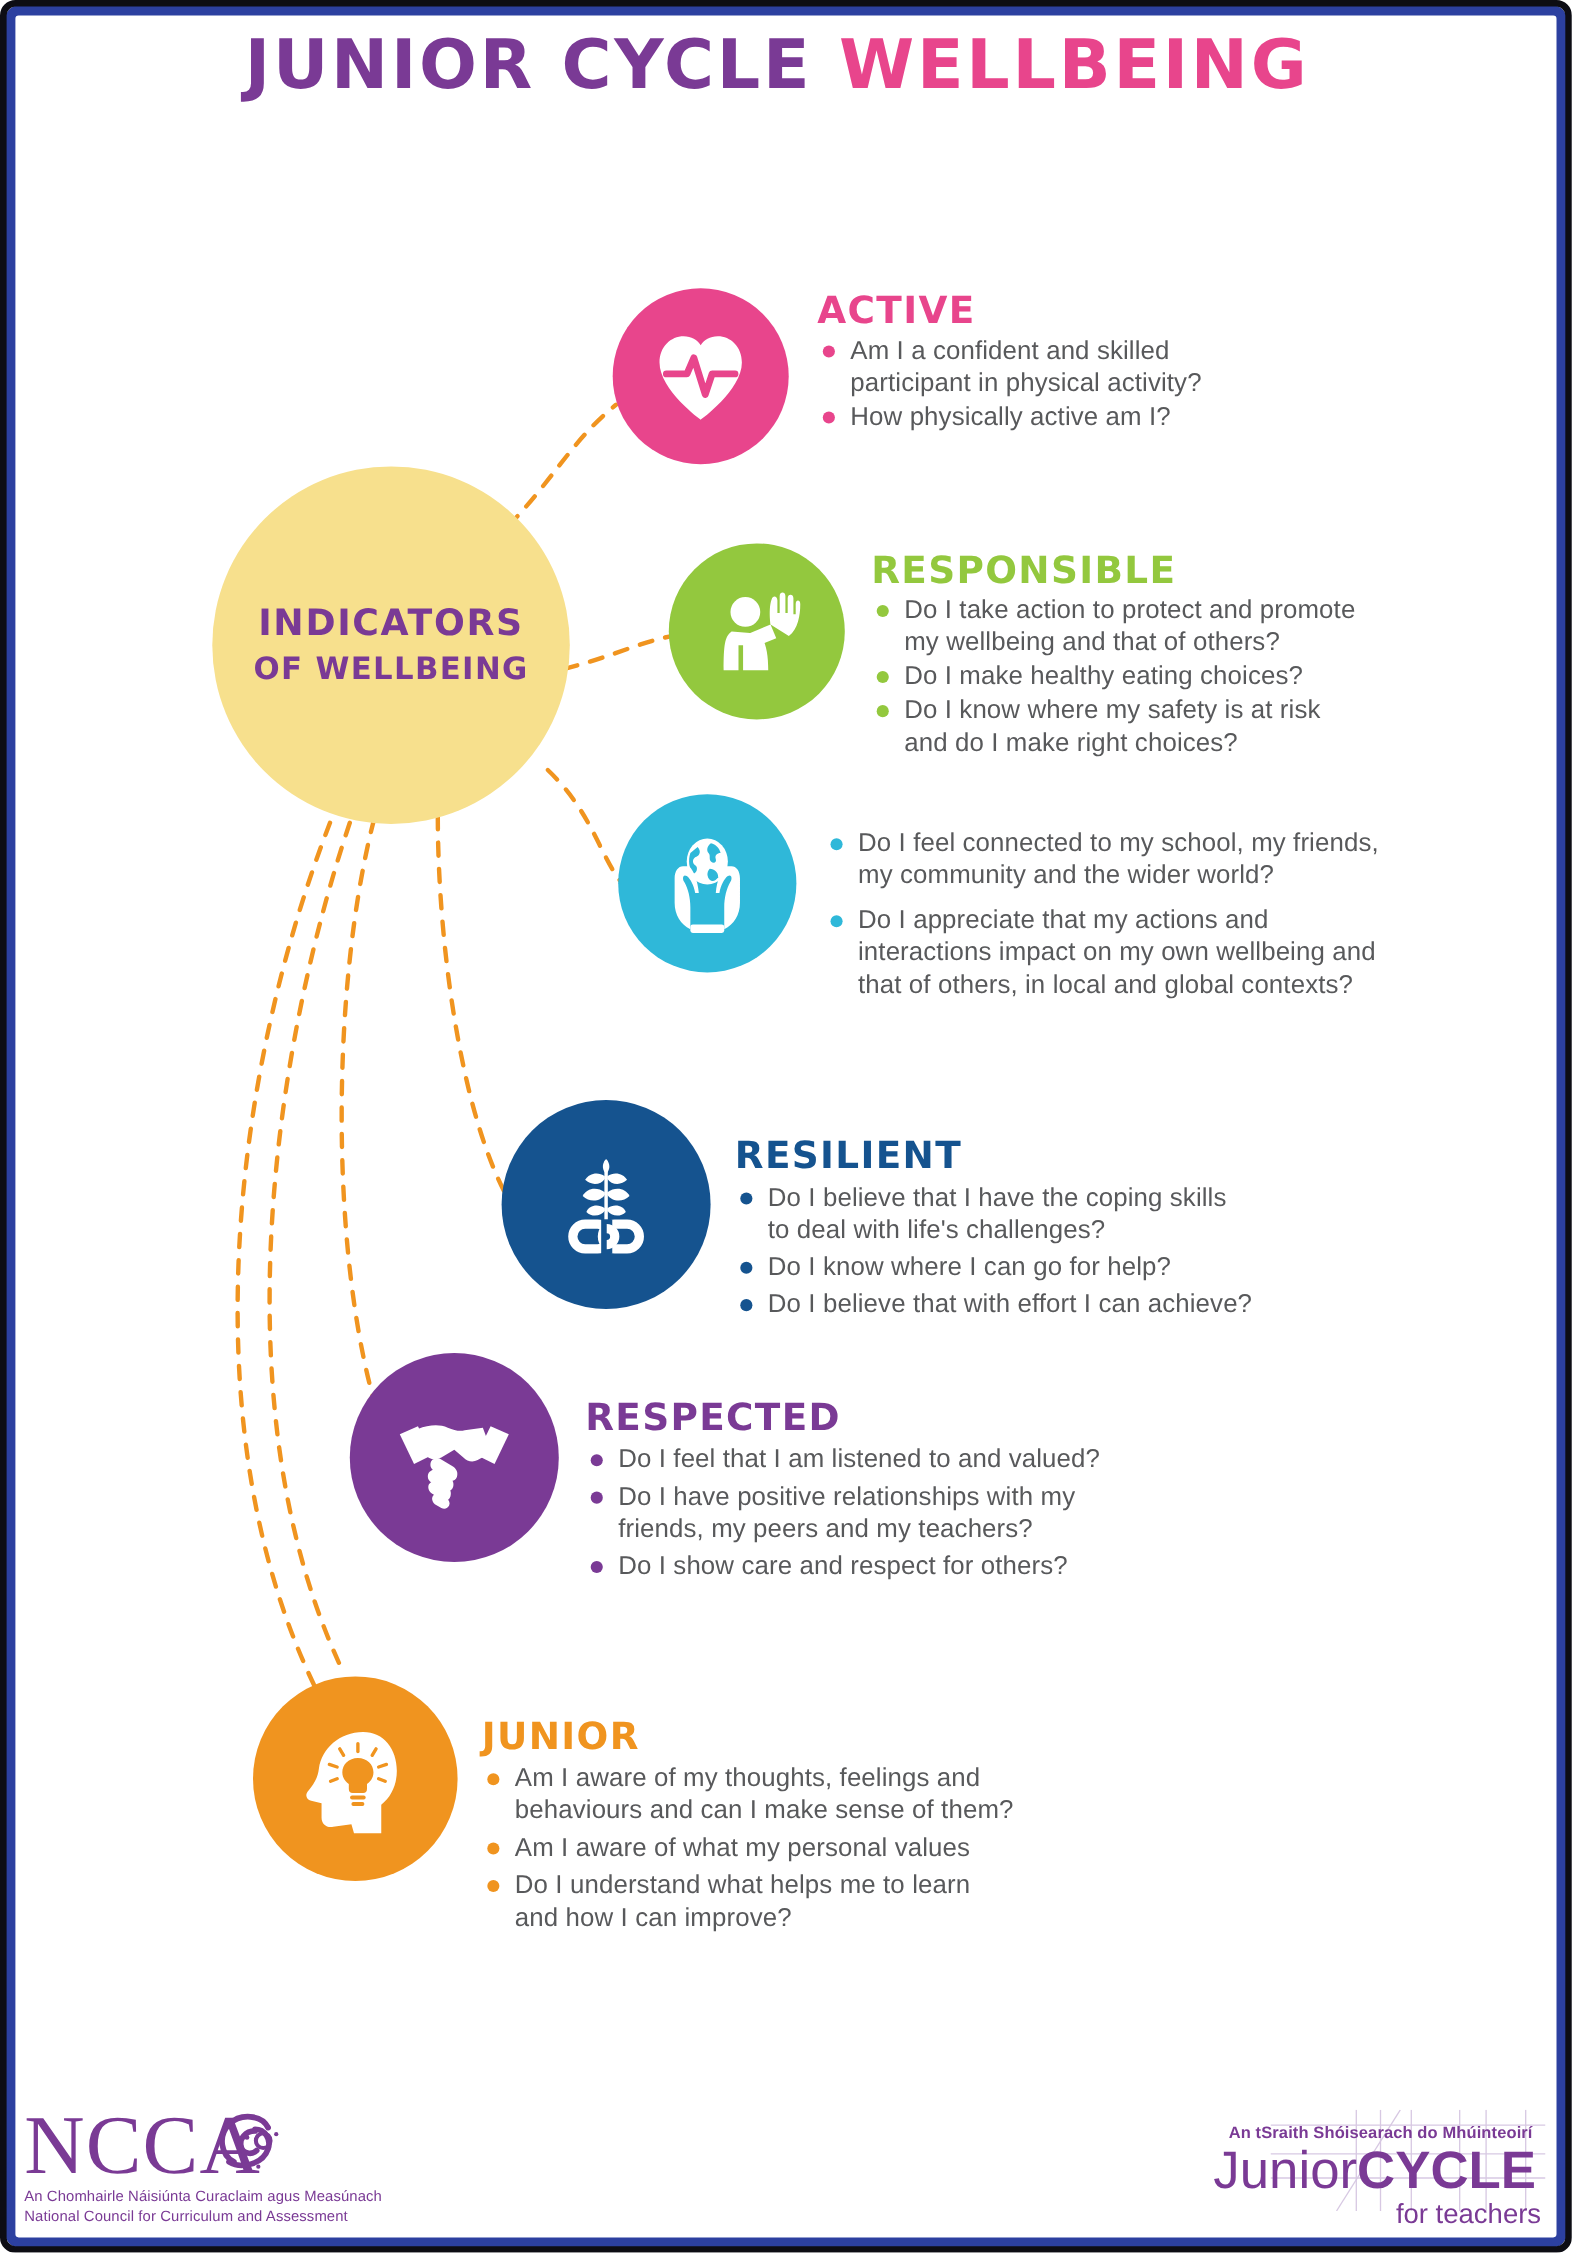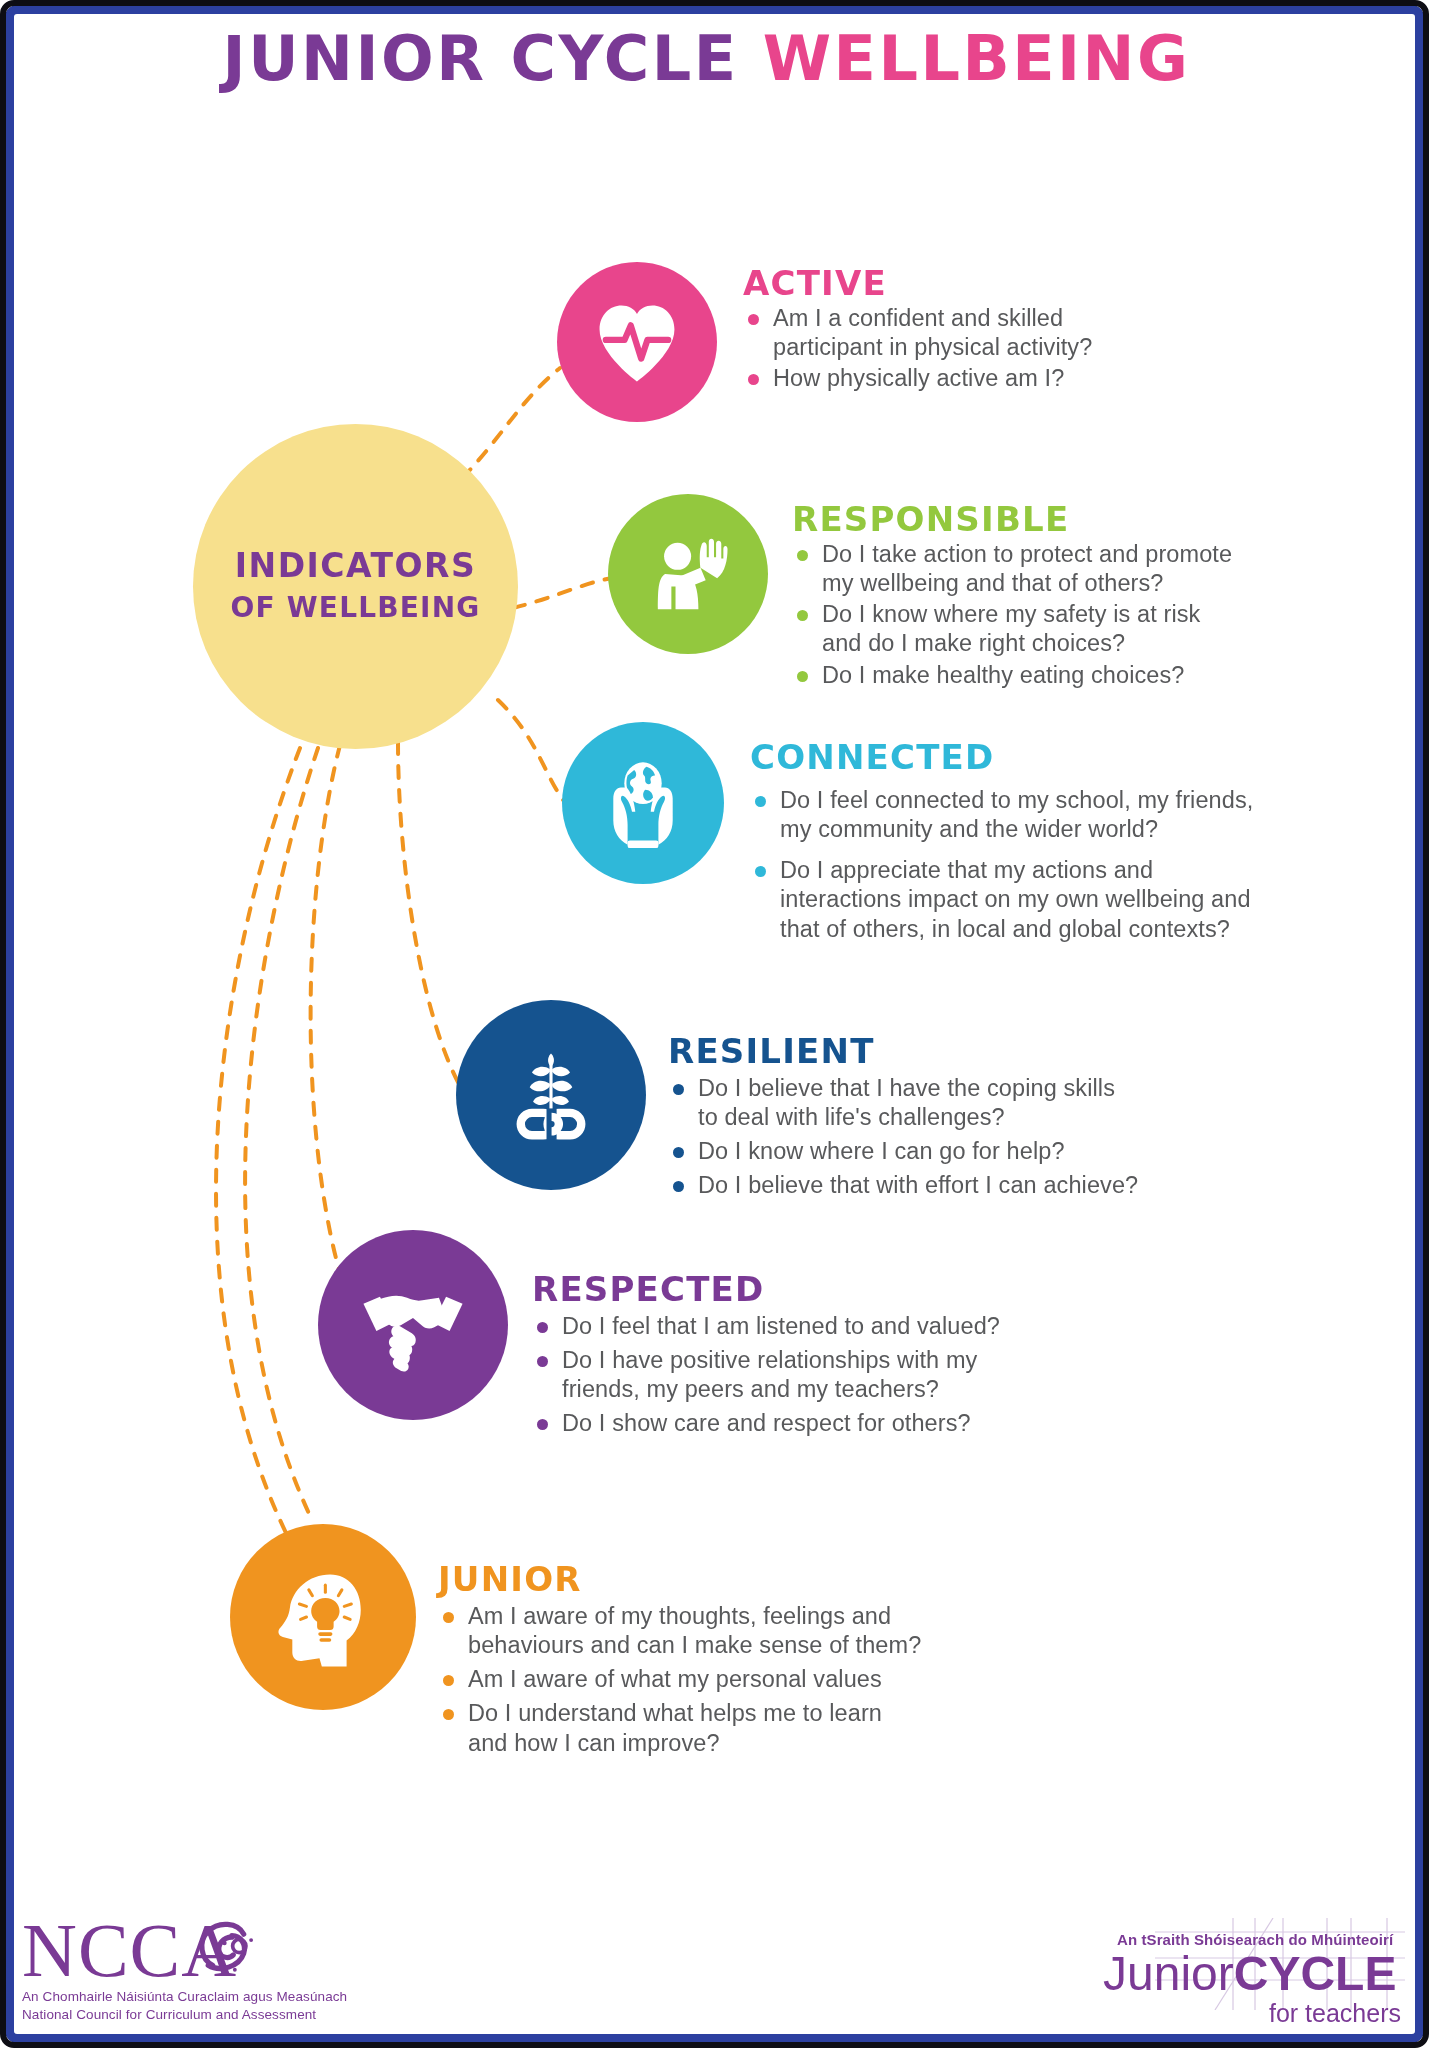--- a/index.html
+++ b/index.html
@@ -323,28 +323,28 @@
         <li>
             <span class="bullet"></span>
             <span class="txt">
               <span>Do I take action to protect and promote</span>
               <span>my wellbeing and that of others?</span>
             </span>
           </li>
         <li>
             <span class="bullet"></span>
             <span class="txt">
+              <span>Do I make healthy eating choices?</span>
+            </span>
+          </li>
+        <li>
+            <span class="bullet"></span>
+            <span class="txt">
               <span>Do I know where my safety is at risk</span>
               <span>and do I make right choices?</span>
-            </span>
-          </li>
-        <li>
-            <span class="bullet"></span>
-            <span class="txt">
-              <span>Do I make healthy eating choices?</span>
             </span>
           </li>
       </ul>
     </div>
   </div>
 
   <div class="ind" id="ind-connected">
     <div class="disc">
       <svg width="110" height="110" viewBox="0 0 100 100">
         <ellipse cx="50" cy="32" rx="17" ry="19" fill="#ffffff"></ellipse>
@@ -352,21 +352,20 @@
           <path d="M42 20 C45 23 44 27 41 28 C38 29 37 33 40 35 C43 37 41 42 38 42 C35 38 34 31 36 25 Z"></path>
           <path d="M53 17 C57 18 60 21 61 25 C58 25 56 27 57 30 C58 33 55 34 53 32 C51 30 53 27 51 25 C49 23 50 19 53 17 Z"></path>
           <path d="M52 38 C56 38 59 41 59 45 C57 48 54 49 52 47 C50 45 49 41 52 38 Z"></path>
         </g>
         <path fill="#ffffff" d="M30 36 C26 36 23 40 23 46 L23 66 C23 76 28 84 36 88 L36 70 C36 62 34 54 31 49 C29 46 30 42 33 44 C36 46 39 52 40 58 L43 58 C42 48 39 40 35 36 Z"></path>
         <path fill="#ffffff" d="M70 36 C74 36 77 40 77 46 L77 66 C77 76 72 84 64 88 L64 70 C64 62 66 54 69 49 C71 46 70 42 67 44 C64 46 61 52 60 58 L57 58 C58 48 61 40 65 36 Z"></path>
         <rect x="36" y="84" width="28" height="7" rx="2" fill="#ffffff"></rect>
       </svg>
     </div>
     <div class="body">
-      <h2>CONNECTED</h2>
       <ul>
         <li>
             <span class="bullet"></span>
             <span class="txt">
               <span>Do I feel connected to my school, my friends,</span>
               <span>my community and the wider world?</span>
             </span>
           </li>
         <li>
             <span class="bullet"></span>

